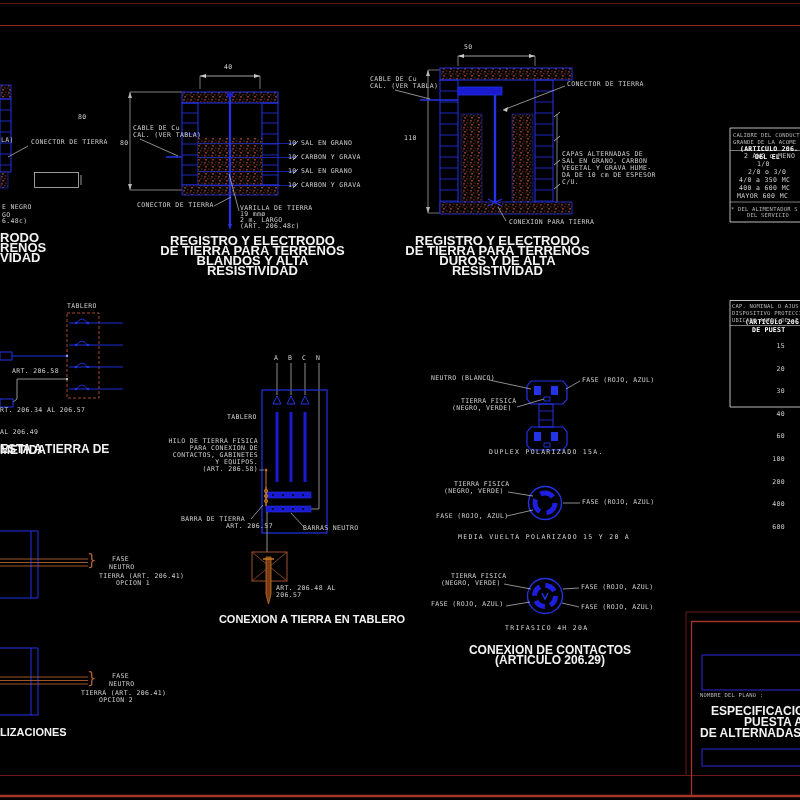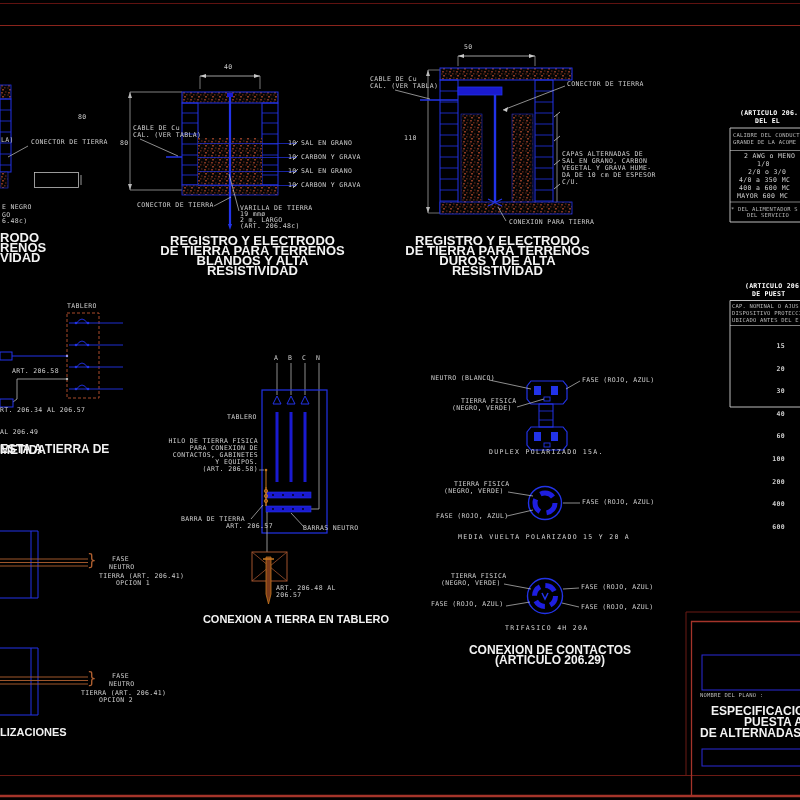--- a/index.html
+++ b/index.html
@@ -6,30 +6,30 @@
   #canvas{position:relative;width:800px;height:800px;background:#000;overflow:hidden;
           font-family:"DejaVu Sans Mono",monospace;}
   #linework{position:absolute;left:0;top:0;}
   .t{position:absolute;font:6.5px/7px "DejaVu Sans Mono",monospace;color:#cfcfcf;
      letter-spacing:0.35px;white-space:pre;}
   .ts{position:absolute;font:5.5px/7px "DejaVu Sans Mono",monospace;color:#b8b8b8;
      letter-spacing:0.2px;white-space:pre;}
   .tw{position:absolute;font:6.5px/7px "DejaVu Sans Mono",monospace;color:#d4d4d4;
      letter-spacing:1.3px;white-space:pre;}
   .bt{position:absolute;font:700 6.5px/7.5px "DejaVu Sans Mono",monospace;color:#fff;
-     letter-spacing:0.25px;white-space:pre;}
+     letter-spacing:0.25px;white-space:pre;margin-top:36px;}
   .b{position:absolute;font-family:"Liberation Sans",sans-serif;font-weight:700;
      color:#f2f2f2;white-space:nowrap;line-height:10px;}
   .b13{font-size:13px;line-height:10px;}
   .b12{font-size:12px;line-height:10px;}
   .b11{font-size:11px;line-height:10px;}
   .ctr{text-align:center;}
   .rt{text-align:right;}
   .brace{position:absolute;color:#b06030;font:15px/16px "DejaVu Sans",sans-serif;}
-  .vlist div{line-height:8.6px;font-weight:bold;}
+  .vlist div{line-height:8.6px;}
 </style>
 </head>
 <body>
 
 <div id="canvas">
 
 <svg id="linework" width="800" height="800" viewBox="0 0 800 800">
   <defs>
     <pattern id="stip" width="7" height="7" patternUnits="userSpaceOnUse">
       <rect width="7" height="7" fill="#050505"></rect>
@@ -422,21 +422,21 @@
 <div class="t rt" style="left:168px;top:438px;width:90px">HILO DE TIERRA FISICA</div>
 <div class="t rt" style="left:168px;top:445px;width:90px">PARA CONEXION DE</div>
 <div class="t rt" style="left:168px;top:452px;width:90px">CONTACTOS, GABINETES</div>
 <div class="t rt" style="left:168px;top:459px;width:90px">Y EQUIPOS.</div>
 <div class="t rt" style="left:168px;top:466px;width:90px">(ART. 206.58)</div>
 <div class="t" style="left:181px;top:516px">BARRA DE TIERRA</div>
 <div class="t" style="left:226px;top:523px">ART. 206.57</div>
 <div class="t" style="left:303px;top:525px">BARRAS NEUTRO</div>
 <div class="t" style="left:276px;top:585px">ART. 206.48 AL</div>
 <div class="t" style="left:276px;top:592px">206.57</div>
-<div class="b b11 ctr" style="left:201px;top:614px;width:190px">CONEXION A TIERRA EN TABLERO</div>
+<div class="b b11 ctr" style="left:217px;top:614px;width:190px">CONEXION A TIERRA EN TABLERO</div>
 
 <div class="t" style="left:431px;top:375px">NEUTRO (BLANCO)</div>
 <div class="t" style="left:582px;top:377px">FASE (ROJO, AZUL)</div>
 <div class="t" style="left:461px;top:398px">TIERRA FISICA</div>
 <div class="t" style="left:452px;top:405px">(NEGRO, VERDE)</div>
 <div class="tw" style="left:489px;top:449px">DUPLEX POLARIZADO 15A.</div>
 <div class="t" style="left:454px;top:481px">TIERRA FISICA</div>
 <div class="t" style="left:444px;top:488px">(NEGRO, VERDE)</div>
 <div class="t" style="left:582px;top:499px">FASE (ROJO, AZUL)</div>
 <div class="t" style="left:436px;top:513px">FASE (ROJO, AZUL)</div>

